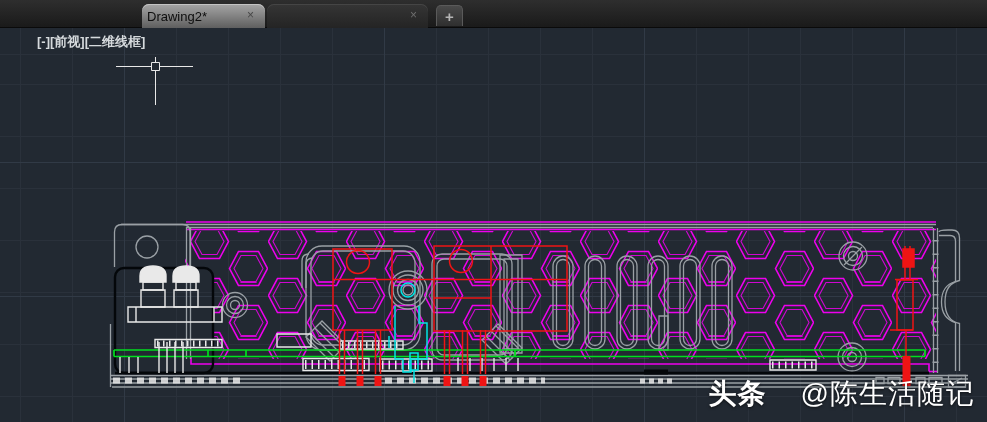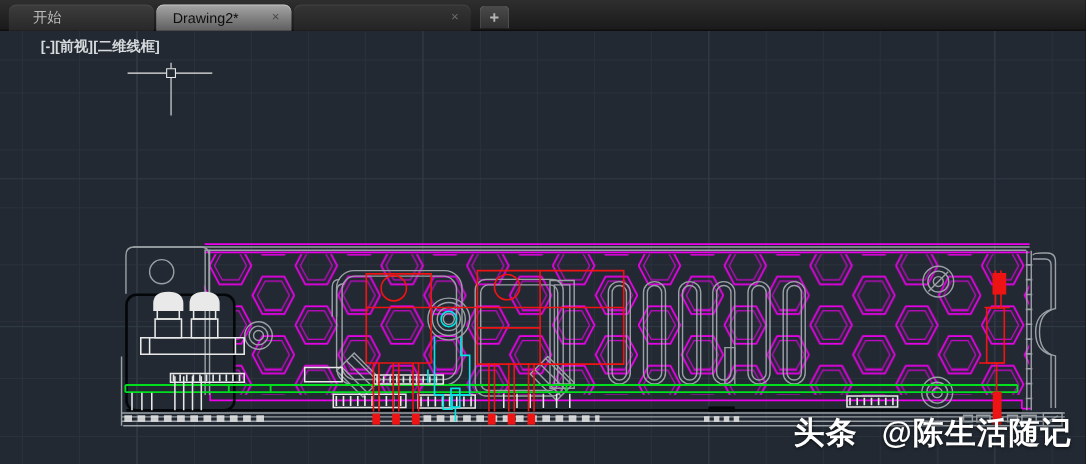--- a/index.html
+++ b/index.html
@@ -14,21 +14,21 @@
 
   
   #tabbar{position:absolute;left:0;top:0;width:987px;height:28px;
     background:linear-gradient(#2e2e2e,#1a1a1a);border-bottom:1px solid #0a0a0a;z-index:5;}
   .tab{position:absolute;top:4px;height:24px;display:flex;align-items:center;
     font-size:13px;border-radius:7px 7px 0 0;white-space:nowrap;cursor:default;}
   .tab .lbl{pointer-events:none;}
   .tab-start{left:8px;width:132px;background:linear-gradient(#3d3d3d,#282828);
     color:#bdbdbd;padding-left:22px;box-shadow:inset 0 1px 0 #4a4a4a;}
   .tab-active{left:142px;width:123px;background:linear-gradient(#a6a6a6,#5f5f5f);
-    color:#0e0e0e;padding-left:15px;box-shadow:inset 0 1px 0 #c4c4c4;}
+    color:#0e0e0e;padding-left:5px;box-shadow:inset 0 1px 0 #c4c4c4;}
   .tab-lrs{left:267px;width:161px;background:linear-gradient(#353535,#242424);
     color:#8f8f8f;padding-left:12px;box-shadow:inset 0 1px 0 #454545;}
   .closex{position:absolute;right:7px;top:4px;width:15px;height:15px;line-height:14px;
     text-align:center;font-size:12px;color:#6e6e6e;}
   .tab-active .closex{color:#474747;}
   .tab-plus{position:absolute;left:436px;top:5px;width:27px;height:21px;
     background:linear-gradient(#4a4a4a,#2f2f2f);border:1px solid #5a5a5a;border-bottom:none;
     border-radius:5px 5px 0 0;color:#b5b5b5;font-size:15px;font-weight:bold;
     display:flex;align-items:center;justify-content:center;}
 
@@ -56,21 +56,21 @@
   .cyan{stroke:var(--signal);fill:none;stroke-width:1.5;}
   .blk{stroke:var(--hidden);fill:none;stroke-width:2.4;}
   .hexo{stroke:var(--case_mesh);fill:none;stroke-width:1.6;}
   .hexi{stroke:var(--case_mesh);fill:none;stroke-width:1.1;opacity:.85;}
   .xh{stroke:#e8e8e8;fill:none;stroke-width:1;}
 
   
   #watermark{position:absolute;right:12px;bottom:9px;z-index:6;color:#ffffff;
     font-size:28px;text-shadow:0 1px 3px rgba(0,0,0,.65);letter-spacing:1px;}
   #watermark .brand{font-weight:900;margin-right:22px;}
-  #watermark .handle{font-weight:700;}
+  #watermark .handle{font-weight:400;margin-left:12px;}
 </style>
 </head>
 <body>
 
 <div id="app">
 
   <div id="canvas">
     <svg id="cadsvg" width="987" height="422" viewBox="0 0 987 422">
       <defs>
         <pattern id="hexpat" width="78" height="54" patternUnits="userSpaceOnUse" patternTransform="translate(190,200)">
@@ -262,23 +262,20 @@
         <rect x="151.5" y="34.5" width="8" height="8"></rect>
       </g>
     </svg>
   </div>
 
   <div id="vpcontrols">
     <span>[-]</span><span>[前视]</span><span>[二维线框]</span>
   </div>
 
   <div id="tabbar">
-    <div class="tab tab-start">
-      <span class="lbl">开始</span>
-    </div>
     <div class="tab tab-active">
       <span class="lbl">Drawing2*</span>
       <span class="closex">×</span>
     </div>
     <div class="tab tab-lrs">
       <span class="closex">×</span>
     </div>
     <div class="tab-plus">
       <span>+</span>
     </div>

